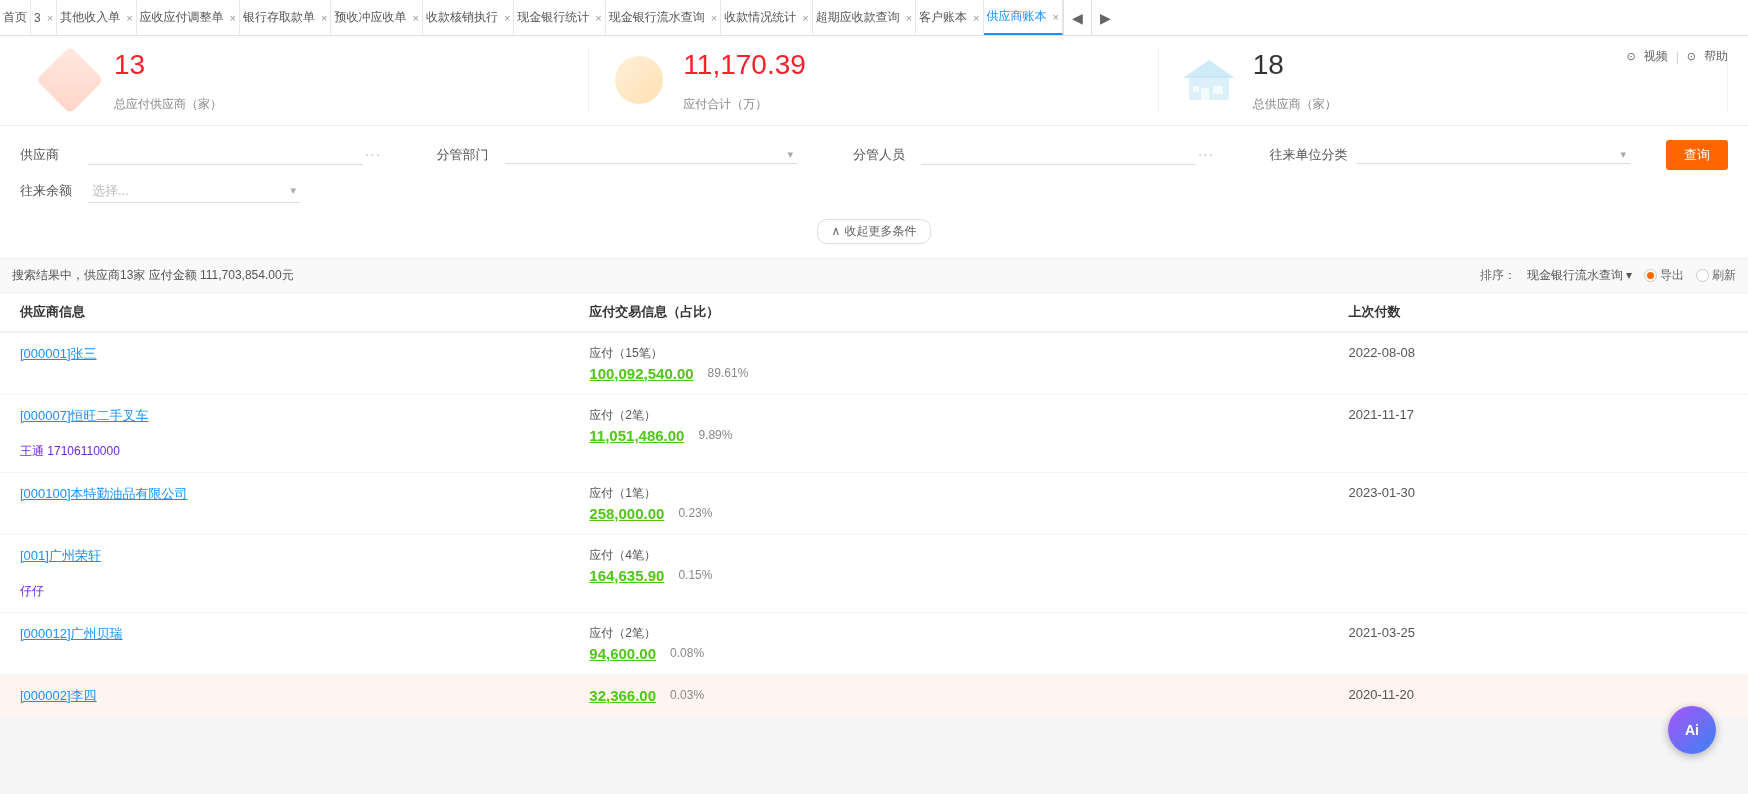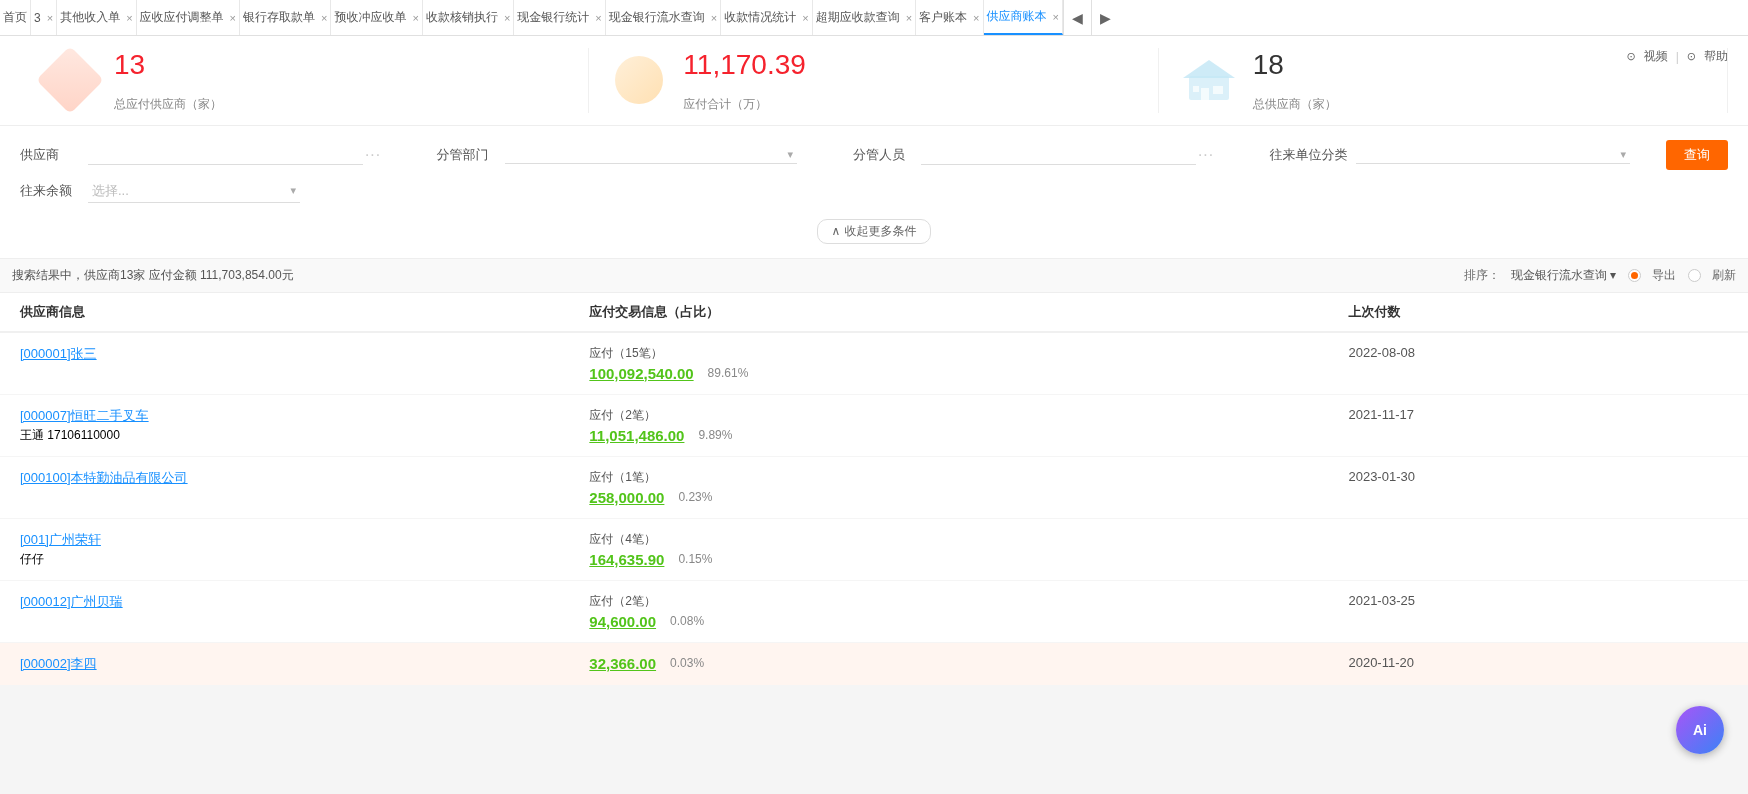--- a/index.html
+++ b/index.html
@@ -227,21 +227,21 @@
       cursor: pointer;
       border: none;
       background: transparent;
       font-size: 12px;
       display: flex;
       align-items: center;
     }
     .action-btn {
       display: flex;
       align-items: center;
-      gap: 11px;
+      gap: 3px;
       cursor: pointer;
       color: #666;
       font-size: 12px;
     }
     .radio-circle {
       width: 13px;
       height: 13px;
       border: 1px solid #ccc;
       border-radius: 50%;
       display: inline-block;
@@ -287,22 +287,22 @@
     .table-row.highlighted { background: #fff5f0; }
 
     .supplier-name {
       color: #1890ff;
       text-decoration: underline;
       cursor: pointer;
       font-size: 13px;
     }
     .supplier-sub {
       font-size: 12px;
-      color: #000000;
-      margin-top: 2px;
+      color: #6d28d9;
+      margin-top: 18px;
     }
     .trans-count {
       font-size: 12px;
       color: #555;
       margin-bottom: 3px;
     }
     .trans-amount {
       font-size: 15px;
       color: #52c41a;
       font-weight: bold;
@@ -602,15 +602,15 @@
         <div class="trans-amount">32,366.00</div>
         <span class="trans-percent">0.03%</span>
       </div>
     </div>
     <div class="col-last-pay">
       <div class="last-pay-date">2020-11-20</div>
     </div>
   </div>
 </div>
 
-<div style="position:fixed; bottom:40px; right:24px;">
+<div style="position:fixed; bottom:40px; right:32px;">
   <div style="width:48px; height:48px; background: linear-gradient(135deg, #a855f7, #3b82f6); border-radius: 50%; display:flex; align-items:center; justify-content:center; color:#fff; font-size:14px; font-weight:bold; cursor:pointer; box-shadow: 0 2px 8px rgba(0,0,0,0.3);">Ai</div>
 </div>
 
 </body></html>

